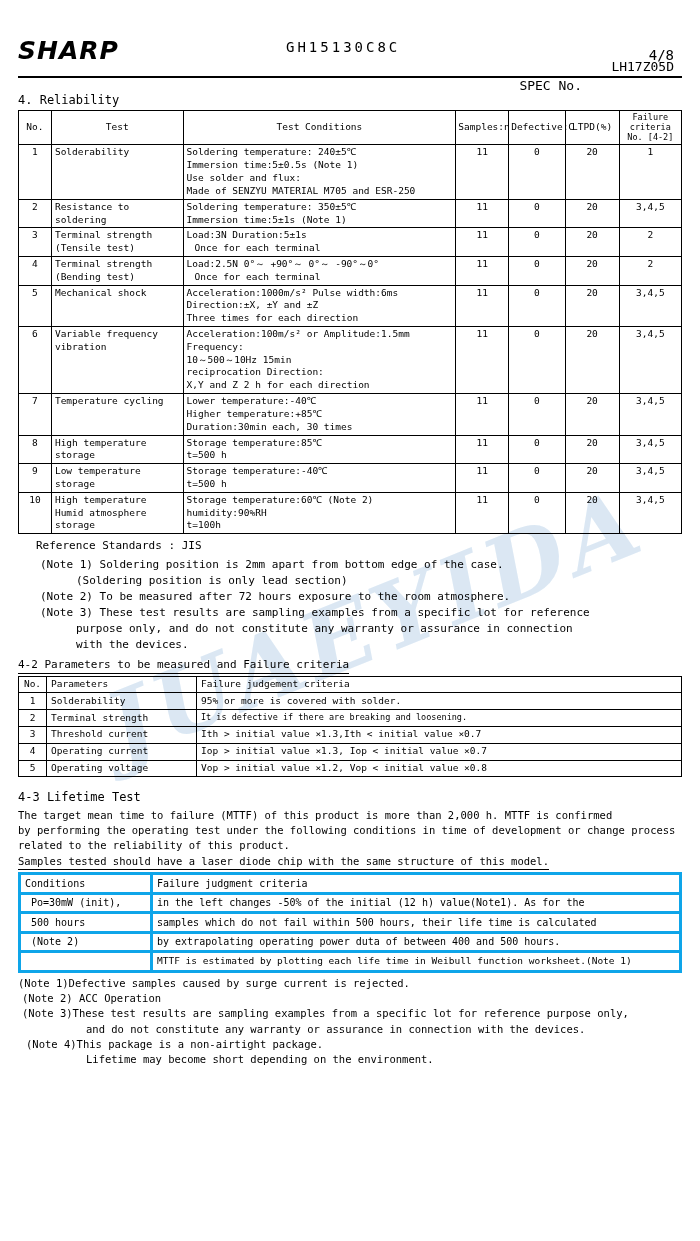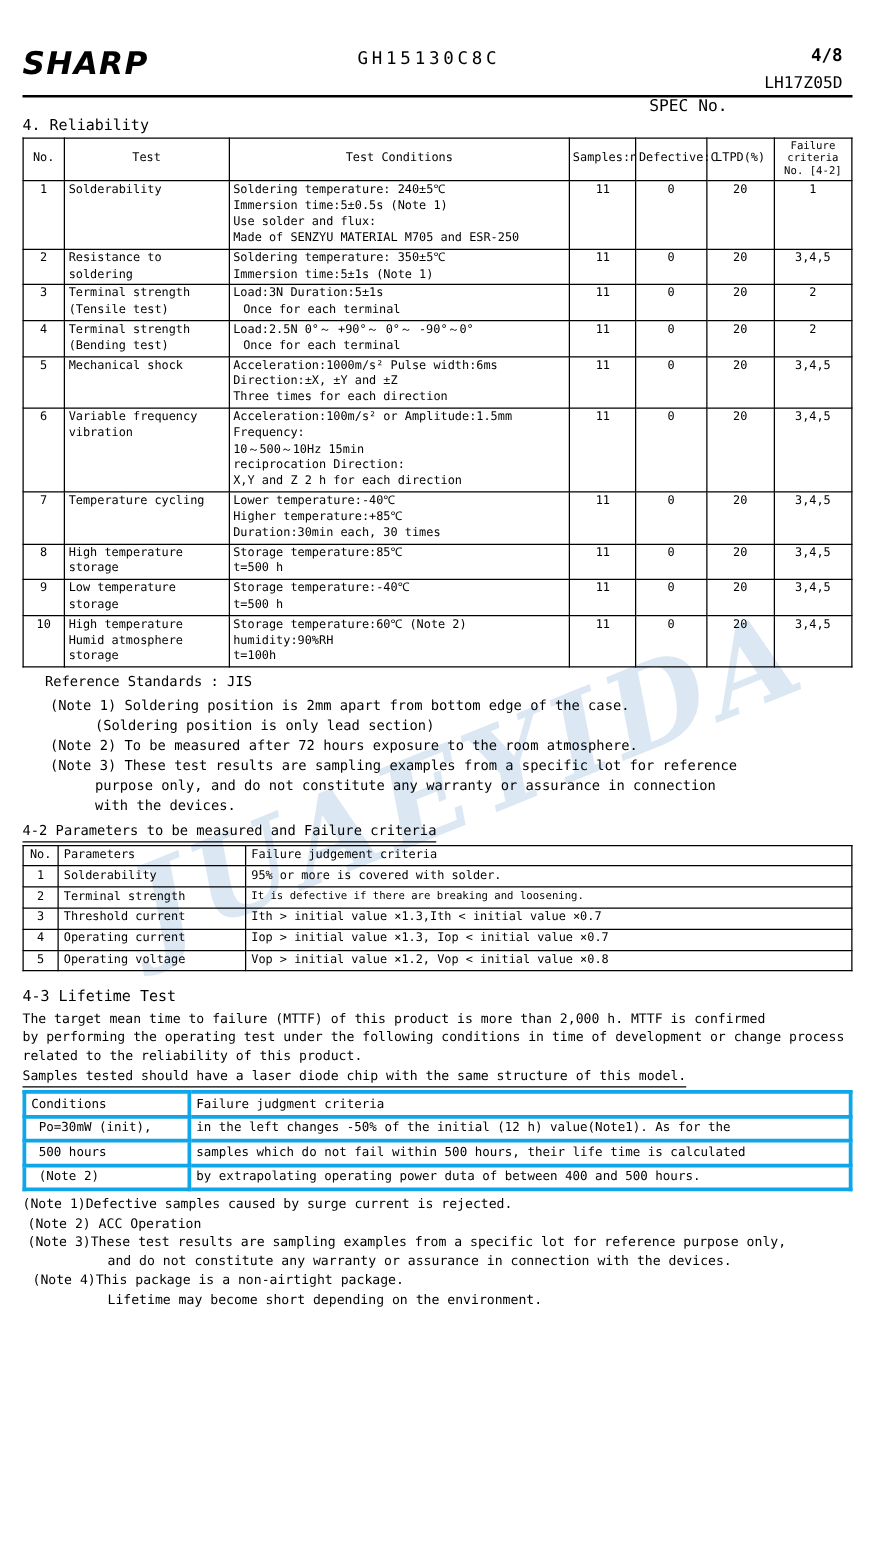--- a/index.html
+++ b/index.html
@@ -57,23 +57,22 @@
     letter-spacing: 1px;
   }
   .part-no {
     position: absolute;
     left: 268px; top: 9px;
     font-size: 14px;
     letter-spacing: 3px;
   }
   .page-no {
     position: absolute;
-    right: 8px; top: 7px;
+    right: 8px; top: 17px;
     font-size: 14px;
-    font-weight: bold;
   }
   .spec-label {
     position: absolute;
     right: 100px; top: 48px;
     font-size: 13px;
   }
   .spec-val {
     position: absolute;
     right: 8px; top: 29px;
     font-size: 13px;
@@ -396,20 +395,24 @@
               <span class="cond-line">500 hours</span>
             </td>
             <td>samples which do not fail within 500 hours, their life time is calculated</td>
           </tr>
           <tr>
             <td style="padding-left:10px">
               <span class="cond-line">(Note 2)</span>
             </td>
             <td>by extrapolating operating power duta of between 400 and 500 hours.</td>
           </tr>
+          <tr>
+            <td>&nbsp;</td>
+            <td style="font-size:9.5px">MTTF is estimated by plotting each life time in Weibull function worksheet.(Note 1)</td>
+          </tr>
         </tbody>
       </table>
 
       <div class="tight" style="margin-top:3px;font-size:10.5px">
         <div>(Note 1)Defective samples caused by surge current is rejected.</div>
         <div style="margin-left:4px">(Note 2) ACC  Operation</div>
         <div style="margin-left:4px">(Note 3)These test results are sampling examples from a specific lot for reference purpose only,</div>
         <div style="margin-left:68px">and do not constitute any warranty or assurance in connection with the devices.</div>
         <div style="margin-left:8px">(Note 4)This package is a non-airtight package.</div>
         <div style="margin-left:68px">Lifetime may become short depending on the environment.</div>

